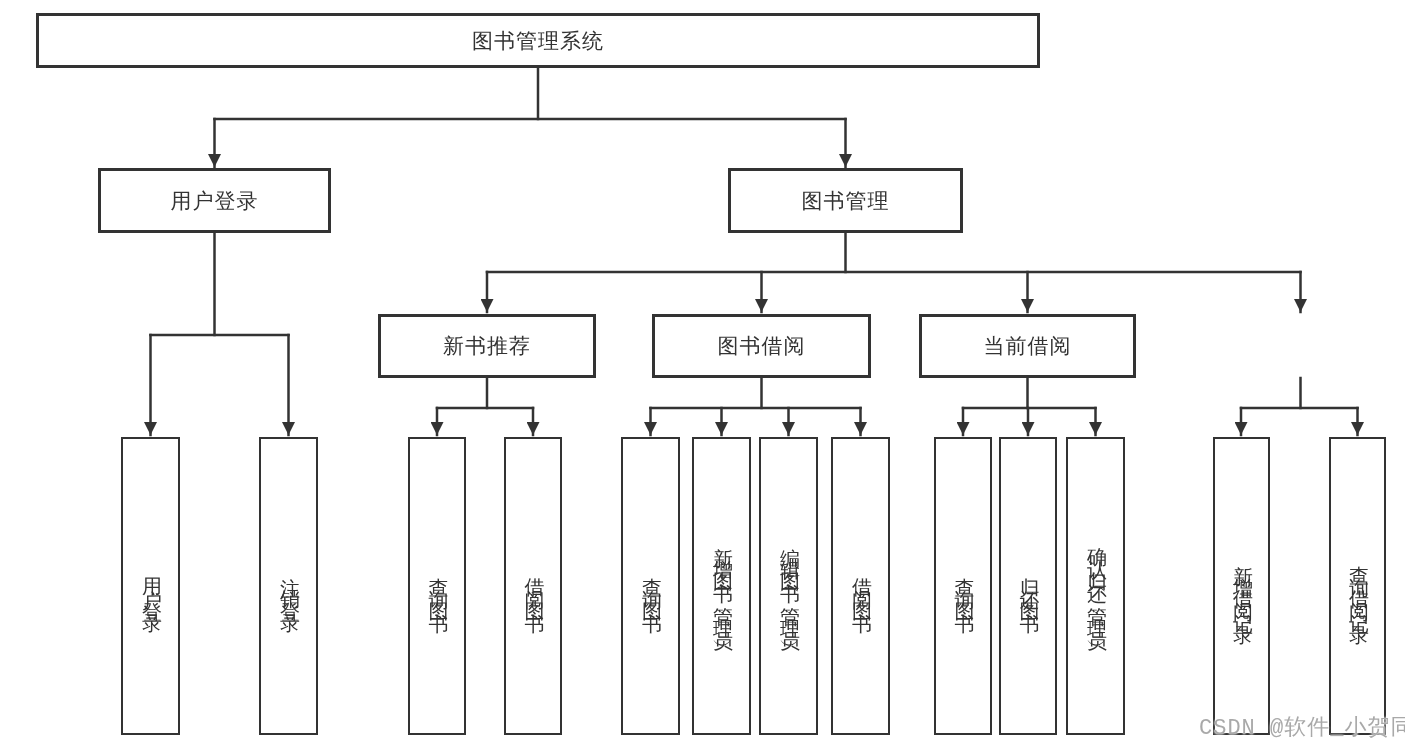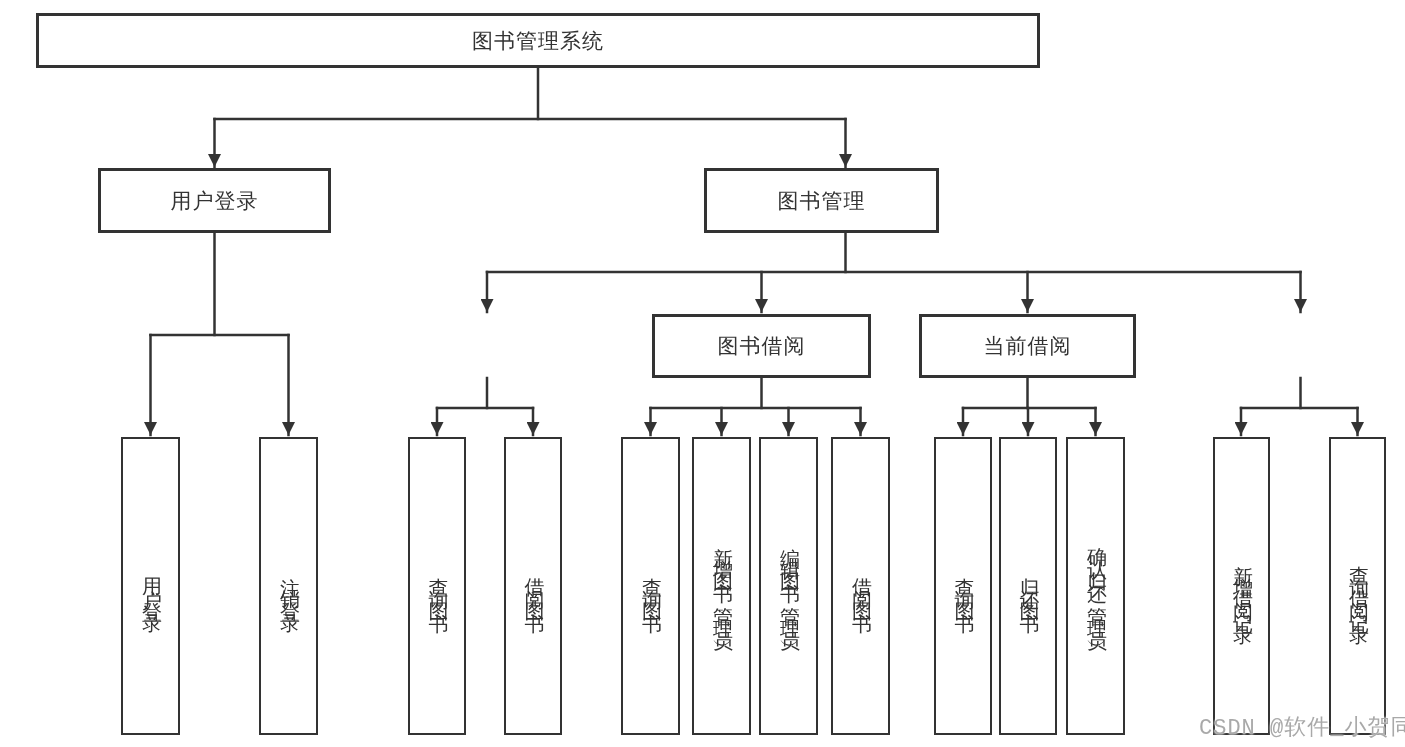--- a/index.html
+++ b/index.html
@@ -103,22 +103,23 @@
       <path d="M1284.5,378 L1284.5,408"></path>
       <path d="M1225,408 L1341.5,408"></path>
       <path d="M1225,408 L1225,435" marker-end="url(#arr)"></path>
       <path d="M1341.5,408 L1341.5,435" marker-end="url(#arr)"></path>
     </g>
   </svg>
 
   <div class="box hbox" style="left:20px;top:13px;width:1004px;height:55px">图书管理系统</div>
 
   <div class="box hbox" style="left:82px;top:168px;width:233px;height:65px">用户登录</div>
-  <div class="box hbox" style="left:688px;top:168px;width:235px;height:65px">图书管理</div>
+  <div class="box hbox" style="left:712px;top:168px;width:235px;height:65px">图书管理</div>
 
+  <div class="box hbox" style="left:362px;top:314px;width:218px;height:64px">新书推荐</div>
   <div class="box hbox" style="left:636px;top:314px;width:219px;height:64px">图书借阅</div>
   <div class="box hbox" style="left:903px;top:314px;width:217px;height:64px">当前借阅</div>
 
   <div class="box vbox" style="left:105px;top:437px;width:59px;height:298px">
     <span class="vtext">用户登录</span>
   </div>
   <div class="box vbox" style="left:243px;top:437px;width:59px;height:298px">
     <span class="vtext">注销登录</span>
   </div>
 

